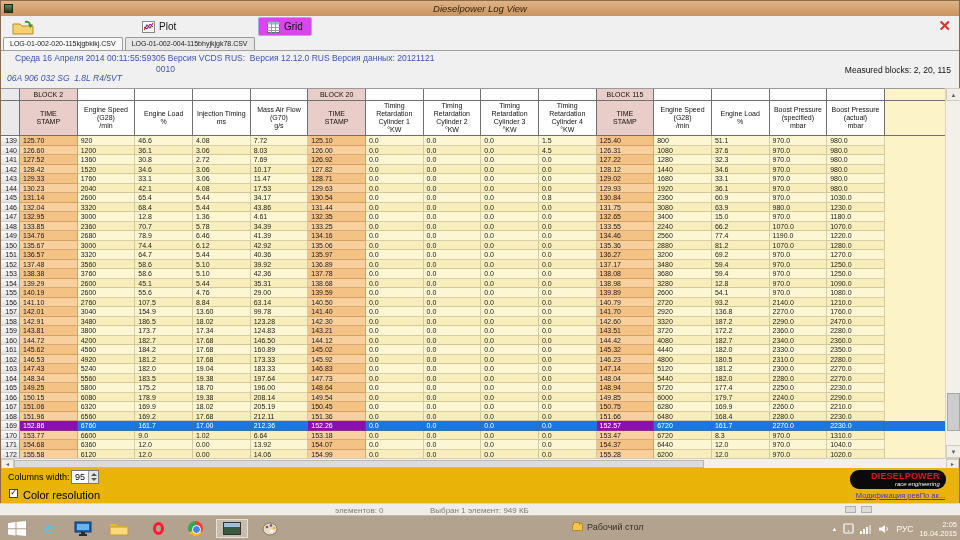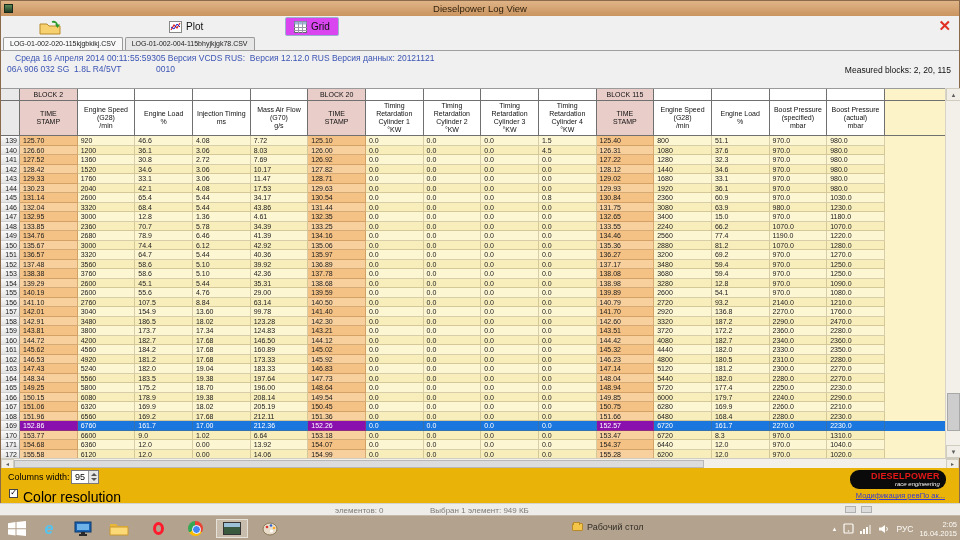--- a/index.html
+++ b/index.html
@@ -13,47 +13,47 @@
 
   
   .app { position:absolute; left:0; top:0; width:960px; height:503px;
     background:#f0f0f0; border:1px solid #8a6a4a; }
 
   .titlebar { height:15px; background:linear-gradient(#e0b487,#c9945f);
     display:flex; align-items:center; position:relative; }
   .title-icon { width:9px; height:9px; margin-left:3px;
     background:linear-gradient(#5a8a5a,#203a24); border:1px solid #1a2a1a; }
   .title-text { position:absolute; left:0; right:0; text-align:center;
-    font-size:9.5px; color:#33230f; }
+    font-size:9.5px; color:#33230f;font-style:italic; }
 
   .menubar { height:13px; background:#f2f2f2; display:flex; align-items:center;
     border-bottom:1px solid #e2e2e2; }
   .menu-item { font-size:10px; color:#111; padding:0 8px; cursor:default; }
 
-  .toolbar { height:21px; background:#f0f0f0; position:relative;margin-left:27px; }
+  .toolbar { height:21px; background:#f0f0f0; position:relative; }
   .tbtn { position:absolute; top:1px; height:19px; display:flex; align-items:center;
     gap:4px; padding:0 8px; font-size:10px; color:#111; }
   .tbtn.pressed { background:#d946ef; border:1px solid #9ab4d0; border-radius:2px; }
   .open-btn { left:3px; }
   .plot-btn { left:133px; }
   .grid-btn { left:257px; }
   .close-x { position:absolute; right:8px; top:0px; font-size:15px; font-weight:bold;
     color:#e03024; line-height:20px; }
 
   .tabbar { height:14px; background:#f0f0f0; border-bottom:1px solid #a0a0a0;
     display:flex; align-items:flex-end; padding-left:2px; }
   .tab { font-size:7px; line-height:12px; height:13px; padding:0 6px;
     border:1px solid #999; border-bottom:none; border-radius:2px 2px 0 0;
     background:#e7e7e7; color:#222; margin-right:2px; white-space:nowrap; }
   .tab.active { background:#f8f8f8; }
 
   .infobar { height:25px; position:relative; background:#f0f0f0; }
   .info-line { position:absolute; left:6px; font-size:8.5px; color:#3b54b4;
     white-space:pre; }
-  .il1 { top:2px;margin-left:8px; } .il2 { top:13px; }
+  .il1 { top:2px;margin-left:8px; } .il2 { top:22px;font-style:italic; }
   .il2b { position:absolute; left:155px; top:13px; font-size:8.5px; color:#3b54b4; }
   .measured { position:absolute; right:8px; bottom:1px; font-size:8.5px; color:#111; }
 
   
   .grid-area { position:absolute; top:87px; left:0; width:944px; height:370px;
     background:#fcf3c8; overflow:hidden; border-top:1px solid #9a9a9a; }
   .gr { display:grid; grid-template-columns:19px repeat(15,57.66px) minmax(0,1fr);
     width:944px; }
   .blkrow { height:12px; } .hdrrow { height:35px; } .drow { height:9.5px; }
 
@@ -108,21 +108,21 @@
   .spin-btns { position:absolute; right:0; top:0; width:10px; height:12px;
     background:#e6e6e6; border-left:1px solid #9a9a9a; }
   .spin-btns:before, .spin-btns:after { content:""; position:absolute; left:2px;
     border-left:3px solid transparent; border-right:3px solid transparent; }
   .spin-btns:before { top:2px; border-bottom:3px solid #555; }
   .spin-btns:after { bottom:2px; border-top:3px solid #555; }
   .cb-box { position:absolute; left:8px; top:21px; width:9px; height:9px;
     background:#fff; border:1px solid #444; font-size:8px; line-height:8px;
     color:#000; text-align:center; }
   .cb-box.checked:after { content:"✓"; position:relative; top:-1px; }
-  .cb-label { position:absolute; left:22px; top:21px; font-size:14px; color:#000; }
+  .cb-label { position:absolute; left:22px; top:21px; font-size:11px; color:#000; }
 
   .logo { position:absolute; right:13px; top:2px; width:96px; height:19px;
     background:#0a0a0a; border-radius:9px; display:flex; align-items:center;
     padding:0 18px; gap:3px; }
   .logo-texts { display:flex; flex-direction:column; align-items:flex-end; }
   .logo-main { font-size:9px; font-weight:bold; color:#e21818; letter-spacing:.2px;
     line-height:9px; }
   .logo-sub { font-size:6px; font-style:italic; color:#f5f5f5; line-height:7px; }
   .mod-link { position:absolute; right:14px; top:23px; font-size:7.5px;
     color:#3a3acc; text-decoration:underline; }

